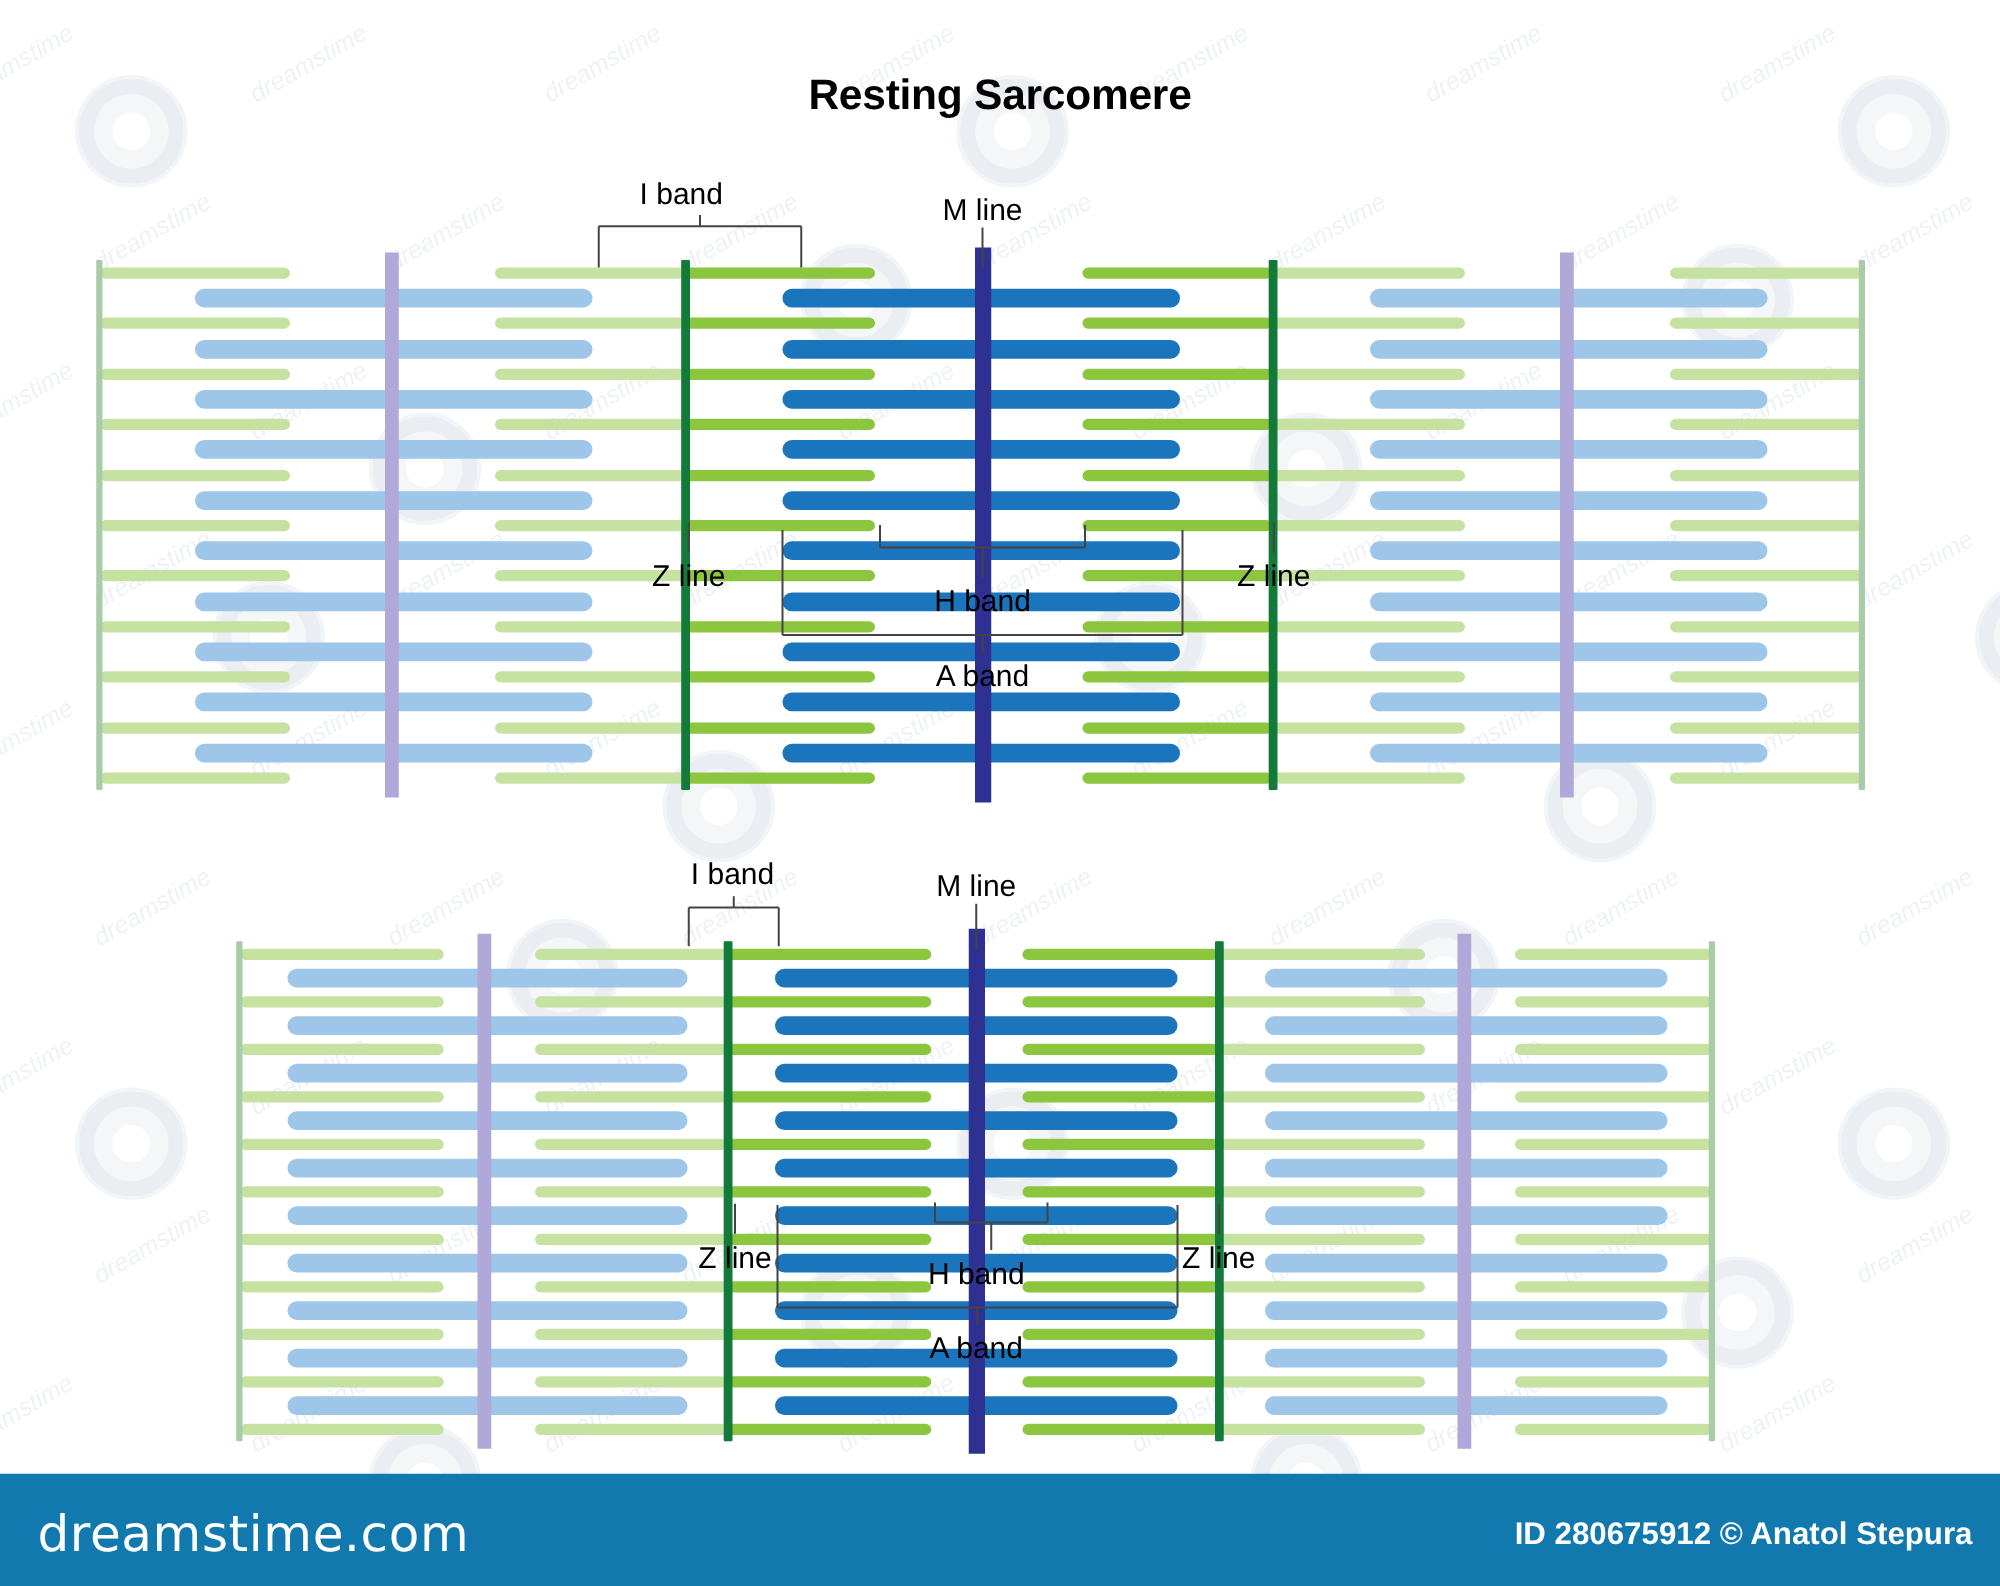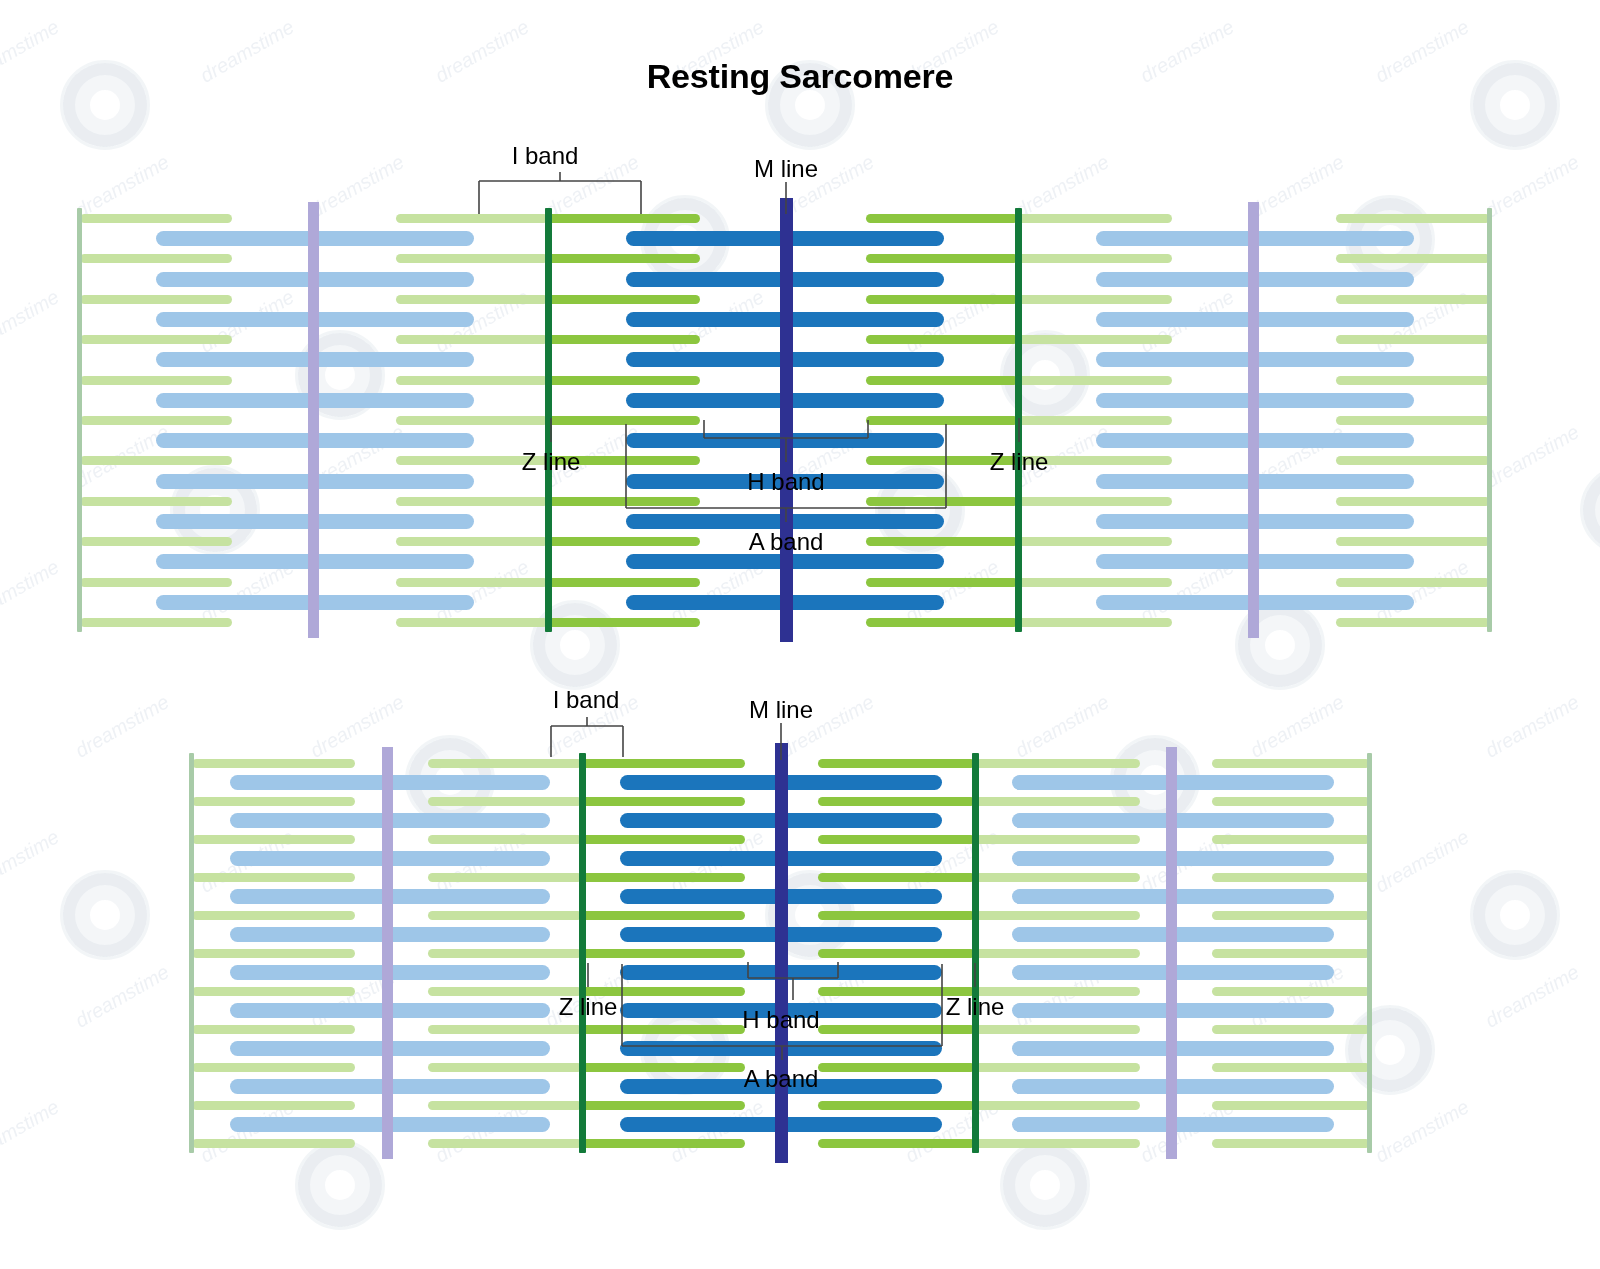--- a/index.html
+++ b/index.html
@@ -483,14 +483,18 @@
   <div class="lbl" id="lbl-r-hband" style="left:786px; top:468px;">H band</div>
   <div class="lbl" id="lbl-r-aband" style="left:786px; top:528px;">A band</div>
 
   <div class="lbl" id="lbl-c-iband" style="left:586px; top:686px;">I band</div>
   <div class="lbl" id="lbl-c-mline" style="left:781px; top:696px;">M line</div>
   <div class="lbl" id="lbl-c-zl" style="left:588px; top:993px;">Z line</div>
   <div class="lbl" id="lbl-c-zr" style="left:975px; top:993px;">Z line</div>
   <div class="lbl" id="lbl-c-hband" style="left:781px; top:1006px;">H band</div>
   <div class="lbl" id="lbl-c-aband" style="left:781px; top:1065px;">A band</div>
 
+  <div id="footer">
+    <div id="footer-logo">dreamstime.com</div>
+    <div id="footer-credit">ID 280675912 © Anatol Stepura</div>
+  </div>
 
 </div>
 
 </body></html>

